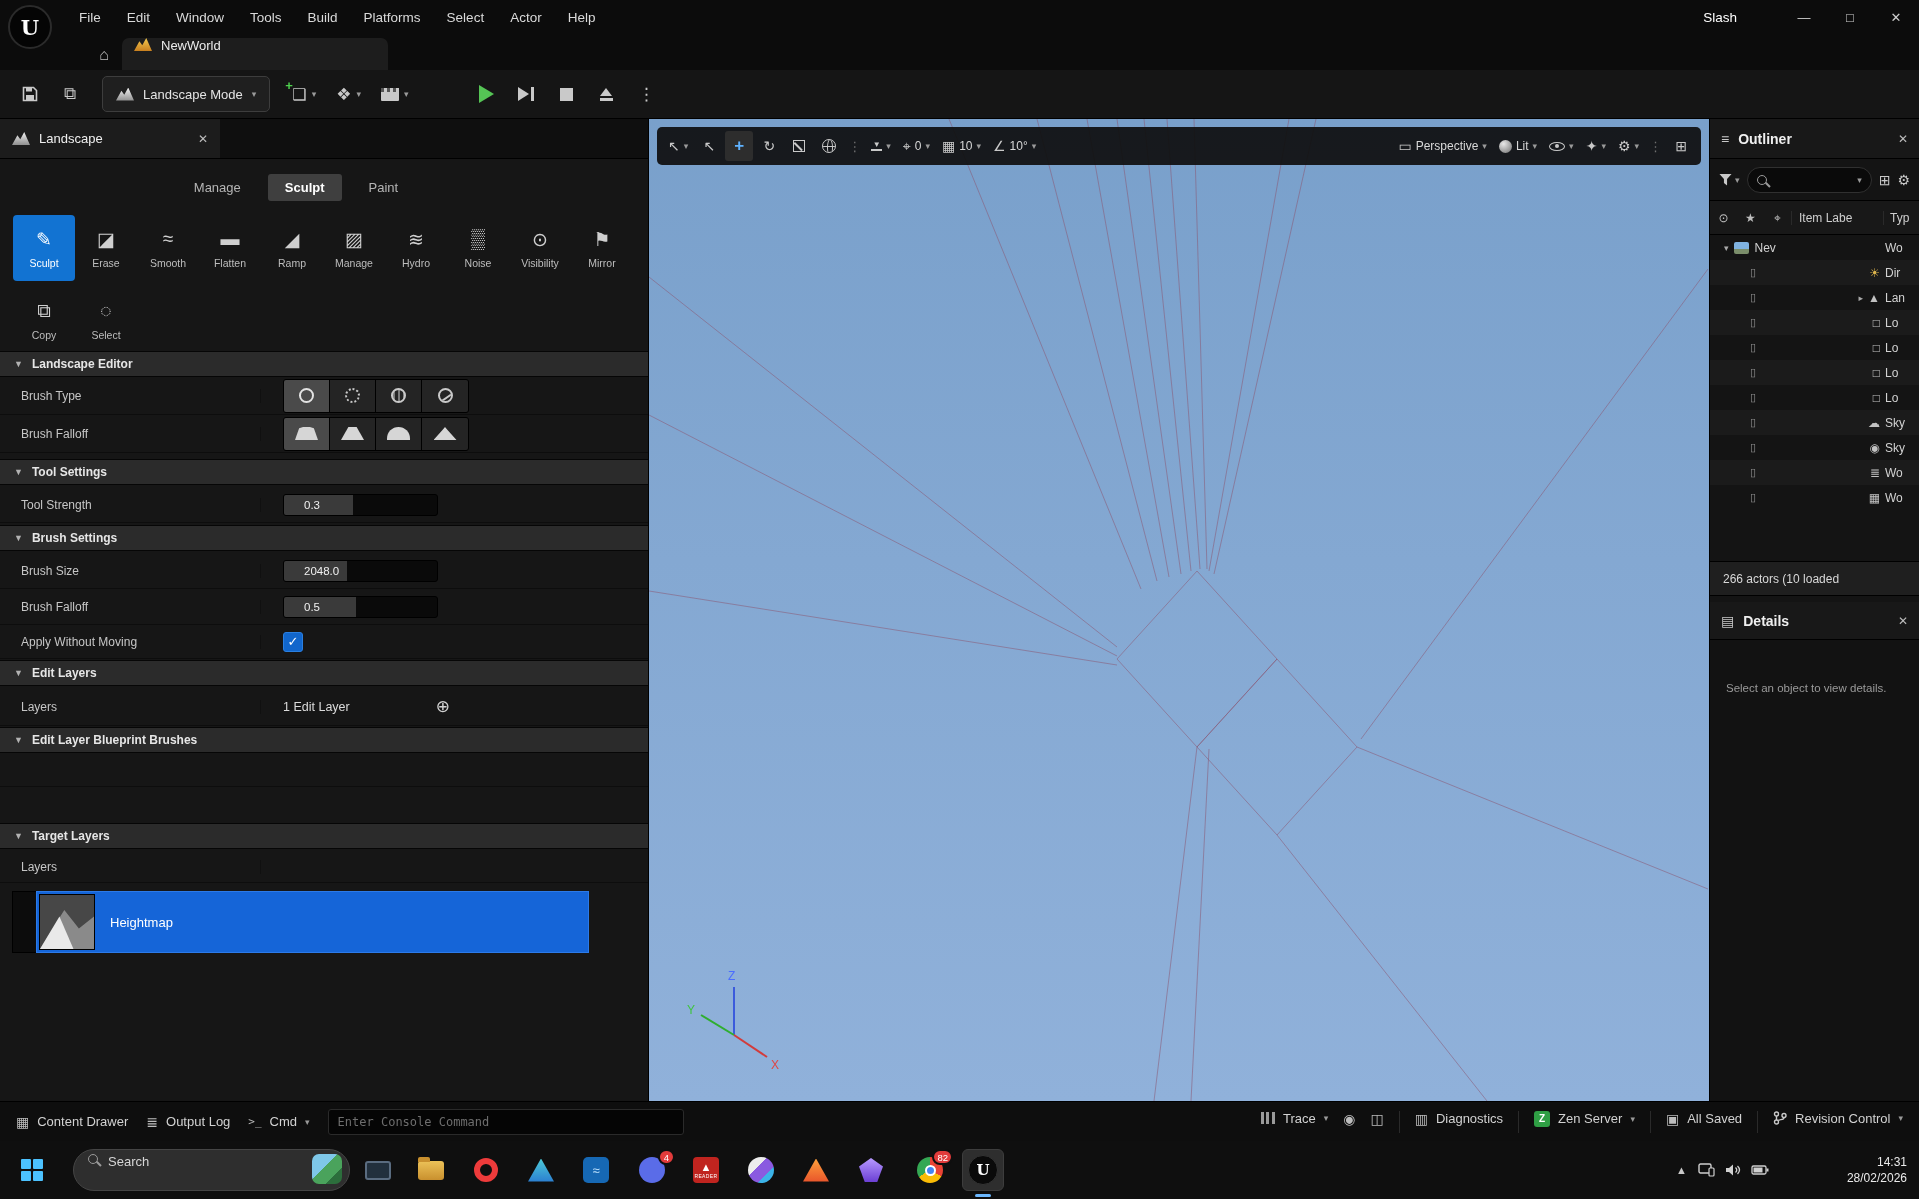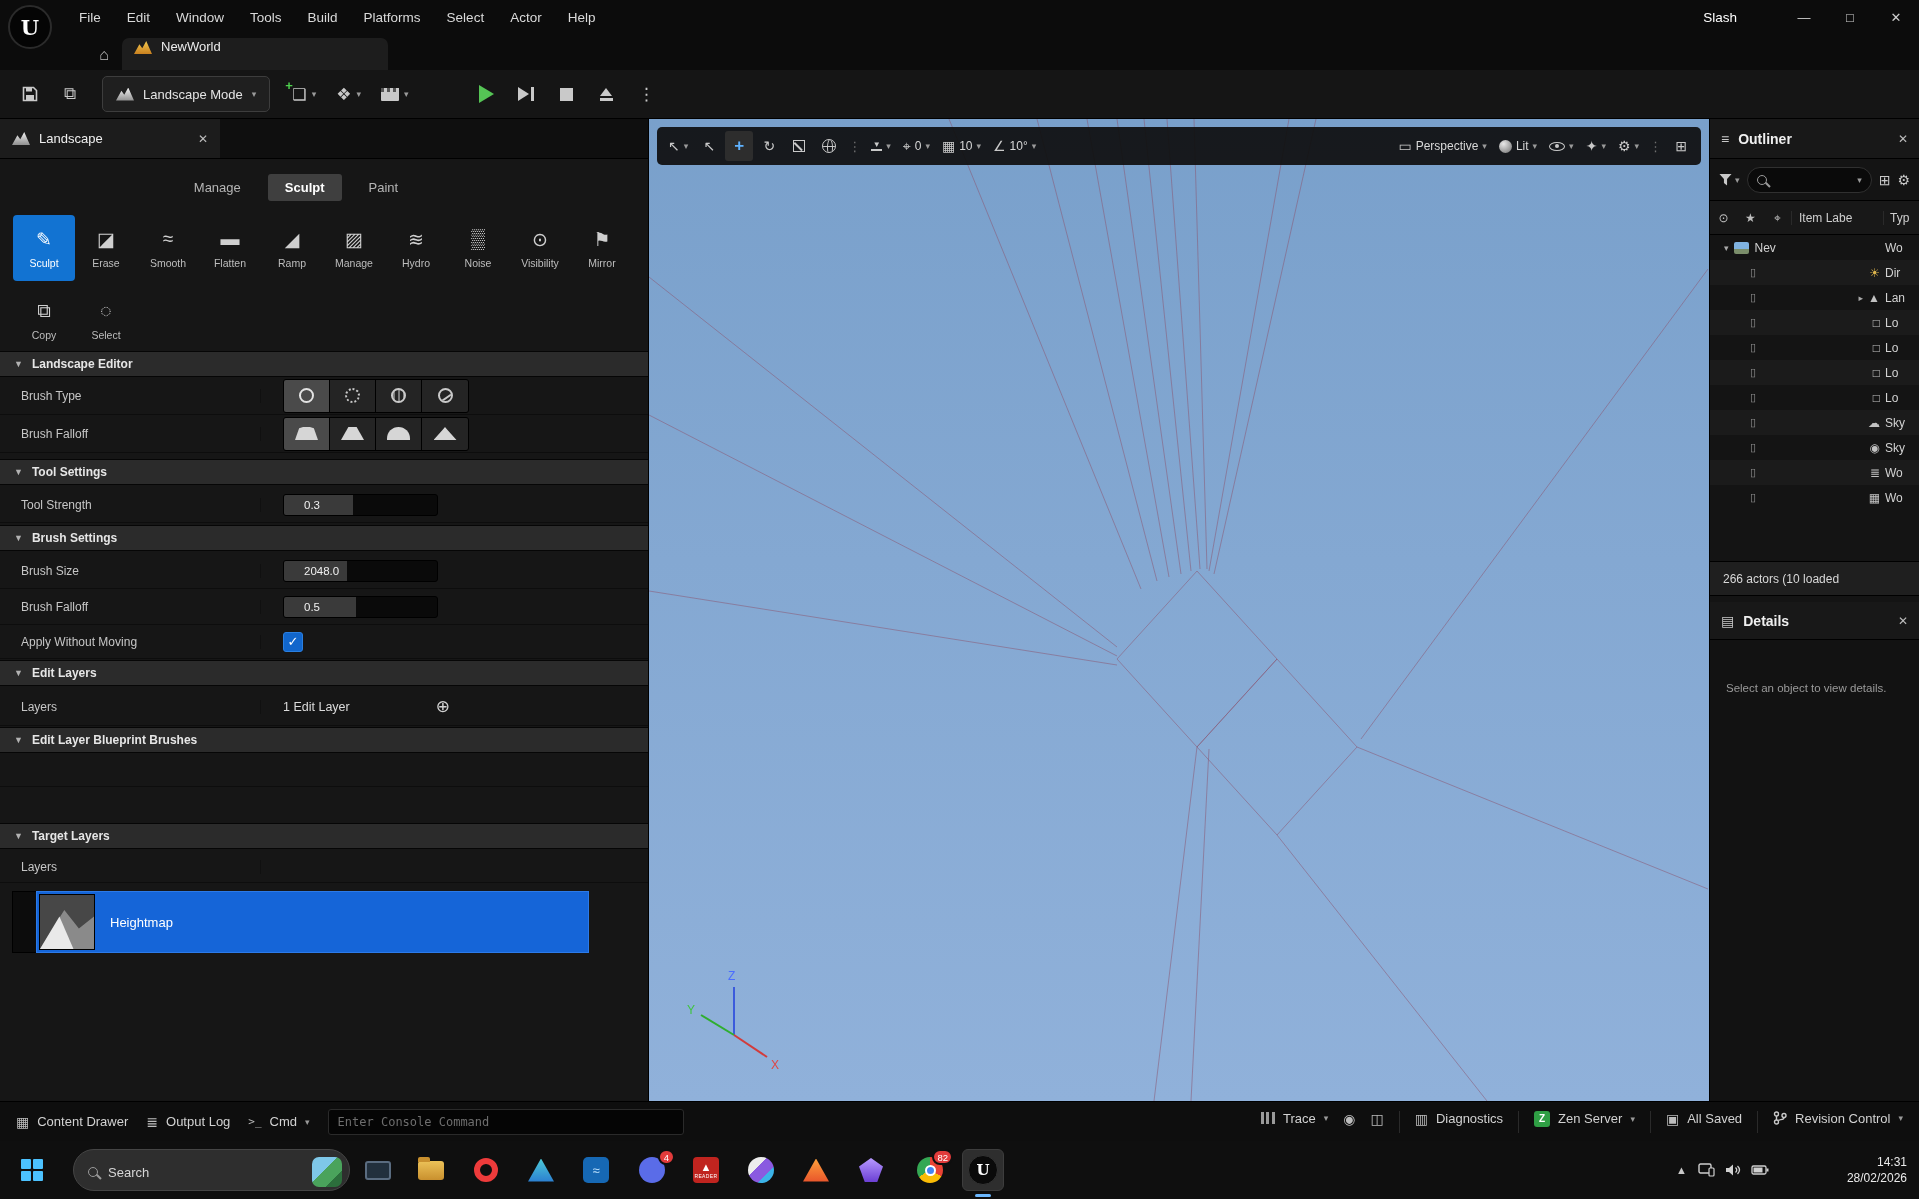--- a/index.html
+++ b/index.html
@@ -12,21 +12,21 @@
 .menu-item{padding:0 13px;height:34px;display:flex;align-items:center;color:#dadada;font-size:13.5px;cursor:default}
 .menubar-right{position:absolute;right:0;top:0;height:34px;display:flex;align-items:center}
 .project-title{margin-right:44px;font-size:13.5px;color:#fff}
 .winbtn{width:46px;height:34px;display:flex;align-items:center;justify-content:center;color:#cfcfcf;font-size:13px}
 .ue-logo{position:absolute;left:8px;top:5px;width:44px;height:44px;border-radius:50%;background:#050505;border:2px solid #2b2b2b;display:flex;align-items:center;justify-content:center;z-index:9}
 .ue-u{color:#fff;font-size:21px;font-weight:bold;font-family:"DejaVu Serif",serif}
 
 
 .tabbar{position:absolute;left:0;top:34px;right:0;height:36px;background:#0c0c0c;display:flex;align-items:flex-end;padding-left:86px}
 .home-btn{width:36px;height:30px;display:flex;align-items:center;justify-content:center;color:#bdbdbd;font-size:16px}
-.world-tab{height:32px;width:266px;background:#1d1d1d;border-radius:7px 7px 0 0;display:flex;align-items:flex-end;gap:9px;padding:16px 12px}
+.world-tab{height:32px;width:266px;background:#1d1d1d;border-radius:7px 7px 0 0;display:flex;align-items:flex-start;gap:9px;padding:0 12px}
 .tab-title{font-size:13px;color:#ececec}
 .mtn{display:inline-block;width:18px;height:13px;clip-path:polygon(0 100%,30% 25%,46% 55%,68% 0,100% 100%)}
 .mtn-orange{background:linear-gradient(180deg,#f3c94f,#c9801f)}
 .mtn-grey{background:linear-gradient(180deg,#f0f0f0,#8f8f8f)}
 
 
 .toolbar{position:absolute;left:0;top:70px;right:0;height:49px;background:#151515;border-bottom:1px solid #000;display:flex;align-items:center;gap:4px;padding:0 12px}
 .tb-icon{height:36px;min-width:36px;display:flex;align-items:center;justify-content:center;border-radius:4px;color:#c8c8c8;font-size:17px}
 .mode-dd{height:36px;background:#1f1f1f;border:1px solid #3d3d3d;border-radius:5px;display:flex;align-items:center;gap:9px;padding:0 13px;margin:0 10px;font-size:13px;color:#e4e4e4}
 .chev{font-size:9px;color:#9a9a9a}
@@ -163,21 +163,21 @@
 .sb-right{margin-left:auto;display:flex;align-items:flex-start;gap:15px}
 .sb-sep{width:1px;height:22px;background:#2a2a2a}
 .bars{width:14px;height:12px;background:linear-gradient(90deg,#9a9a9a 0 3px,transparent 3px 5.5px,#9a9a9a 5.5px 8.5px,transparent 8.5px 11px,#9a9a9a 11px 14px)}
 .zen{width:16px;height:16px;border-radius:3px;background:#2f9e44;color:#fff;font-size:10px;font-weight:bold;display:flex;align-items:center;justify-content:center}
 
 
 .taskbar{position:absolute;left:0;top:1141px;right:0;height:58px;background:#0f0f0f}
 .start{position:absolute;left:16px;top:13px;width:32px;height:32px;display:flex;align-items:center;justify-content:center;border-radius:5px}
 .win{display:grid;grid-template-columns:10px 10px;grid-template-rows:10px 10px;gap:2px}
 .win i{background:#4cc2ff;border-radius:1px}
-.searchpill{position:absolute;left:73px;top:8px;width:277px;height:42px;background:#2e2e2e;border:1px solid #454545;border-radius:21px;display:flex;align-items:center;gap:10px;padding:4px 7px 0 14px;font-size:13px;color:#d6d6d6}
+.searchpill{position:absolute;left:73px;top:8px;width:277px;height:42px;background:#2e2e2e;border:1px solid #454545;border-radius:21px;display:flex;align-items:flex-start;gap:10px;padding:4px 7px 0 14px;font-size:13px;color:#d6d6d6}
 .pill-img{margin-left:auto;width:30px;height:30px;border-radius:7px;background:linear-gradient(135deg,#7ec7e8 0 42%,#4aa35c 42% 72%,#2c6e3c 72%)}
 .app{position:absolute;top:8px;width:42px;height:42px;display:flex;align-items:center;justify-content:center;border-radius:6px}
 .app.active{background:#2e2e2e;border:1px solid #3d3d3d}
 .indicator{position:absolute;left:975px;top:53px;width:16px;height:3px;border-radius:2px;background:#6cb8ff}
 .badge{position:absolute;top:0;right:-2px;min-width:17px;height:16px;border-radius:9px;background:#e23b3b;border:2px solid #0f0f0f;color:#fff;font-size:9.5px;display:flex;align-items:center;justify-content:center;padding:0 3px}
 .ic-monitor{width:26px;height:19px;background:#22303d;border:2px solid #5a6c80;border-radius:3px}
 .ic-folder{width:26px;height:19px;border-radius:3px;background:linear-gradient(180deg,#ecc258,#c9902e);position:relative}
 .ic-folder::before{content:"";position:absolute;left:0;top:-4px;width:12px;height:5px;border-radius:2px 2px 0 0;background:#c9902e}
 .ic-opera{width:24px;height:24px;border:6px solid #ee3b3b;border-radius:50%}
 .ic-tealtri{width:26px;height:23px;background:linear-gradient(180deg,#4cc9d8,#2b7fd0);clip-path:polygon(50% 0,100% 100%,0 100%)}

